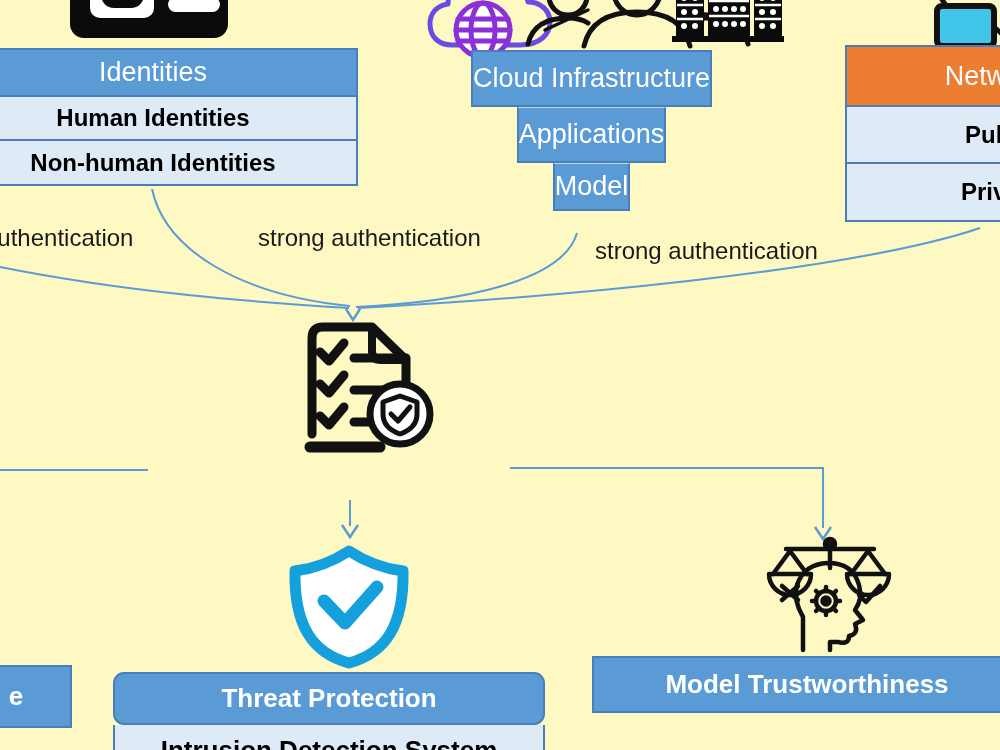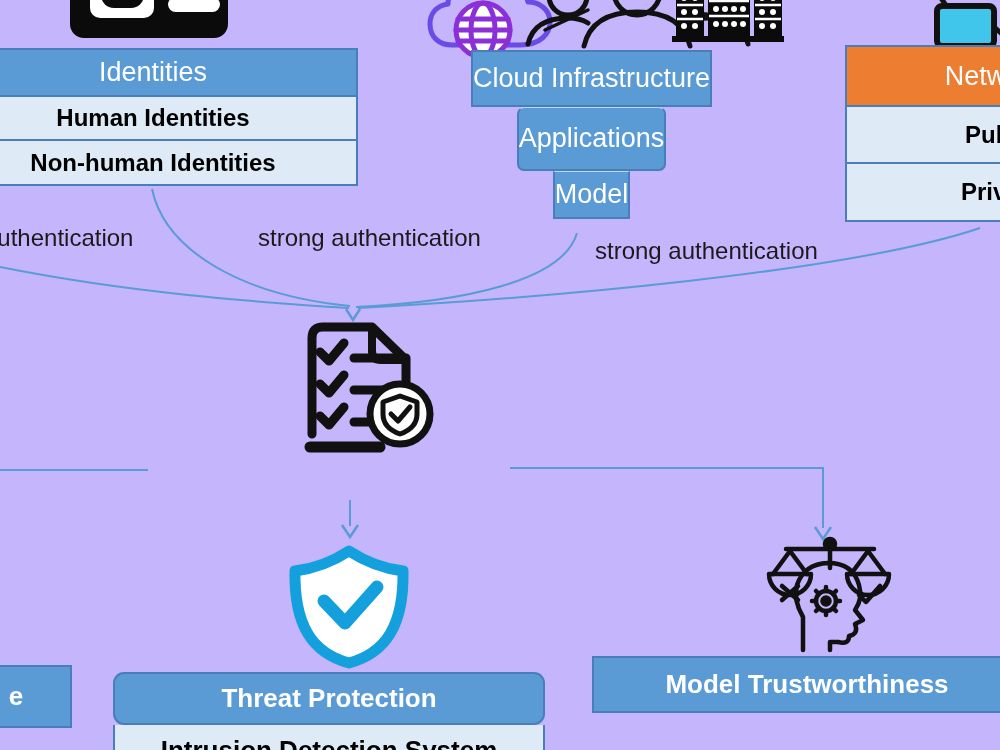--- a/index.html
+++ b/index.html
@@ -1,39 +1,39 @@
 <!DOCTYPE html>
 <html style="--header-blue: #5B9BD5; --row-light: #DEEBF7; --accent-orange: #ED7D31; --navy: #1F4E79; --cyan: #14A0DC; --line-blue: #5B9BD5; --border-blue: #4A7EBB;"><head>
 <meta charset="utf-8">
 <style>
   :root{
     --header-blue:#5B9BD5; --row-light:#DEEBF7; --accent-orange:#ED7D31;
     --navy:#1F4E79; --cyan:#14A0DC; --line-blue:#5B9BD5; --border-blue:#4A7EBB;
   }
   html,body{margin:0;padding:0;background:#ffffff;}
   .stage{
-    position:relative;width:1000px;height:750px;overflow:hidden;background:#c4b5fd;
+    position:relative;width:1000px;height:750px;overflow:hidden;background:#fef9c3;
     font-family:"Liberation Sans",sans-serif;color:#000;
   }
   .stage svg{position:absolute;left:0;top:0;}
   .tbl{position:absolute;display:flex;flex-direction:column;box-sizing:border-box;}
   .cell{box-sizing:border-box;display:flex;align-items:center;justify-content:center;
         border:2px solid var(--border-blue);white-space:nowrap;overflow:visible;}
   .cell + .cell{border-top:none;}
   .hdr-blue{background:var(--header-blue);color:#fff;font-size:27px;}
   .hdr-orange{background:var(--accent-orange);color:#fff;font-size:27px;}
   .hdr-bold{font-weight:700;font-size:26px;}
   .row-light{background:var(--row-light);color:#000;font-weight:700;font-size:24px;}
   .cell-blue{background:var(--header-blue);color:#fff;font-size:27px;border-color:var(--border-blue);}
   .cell-blue + .cell-blue{border-top:1.5px solid #BDD7EE;}
   
   .t-identities{left:-52px;top:48px;width:410px;}
   .t-identities .c0{height:49px;} .t-identities .c1{height:44px;} .t-identities .c2{height:45px;}
   .t-cloud{left:423px;top:50px;width:337px;align-items:center;}
-  .t-cloud .c0{height:57px;} .t-cloud .c1{height:64px;border-radius:7px;} .t-cloud .c2{height:48px;}
+  .t-cloud .c0{height:57px;} .t-cloud .c1{height:56px;} .t-cloud .c2{height:48px;}
   .t-networks{left:845px;top:45px;width:312px;}
   .t-networks .c0{height:62px;} .t-networks .c1{height:57px;} .t-networks .c2{height:58px;}
   .t-threat{left:113px;top:672px;width:432px;}
   .t-threat .c0{height:53px;border-radius:11px;}
   .t-threat .c1{height:78px;align-items:flex-start;padding-top:10px;font-size:26px;}
   .t-model{left:592px;top:656px;width:430px;}
   .t-model .c0{height:57px;}
   .t-edge{left:-40px;top:665px;width:112px;}
   .t-edge .c0{height:63px;font-weight:700;font-size:26px;}
   .ztp{position:absolute;left:150px;top:441px;width:360px;height:57px;box-sizing:border-box;

